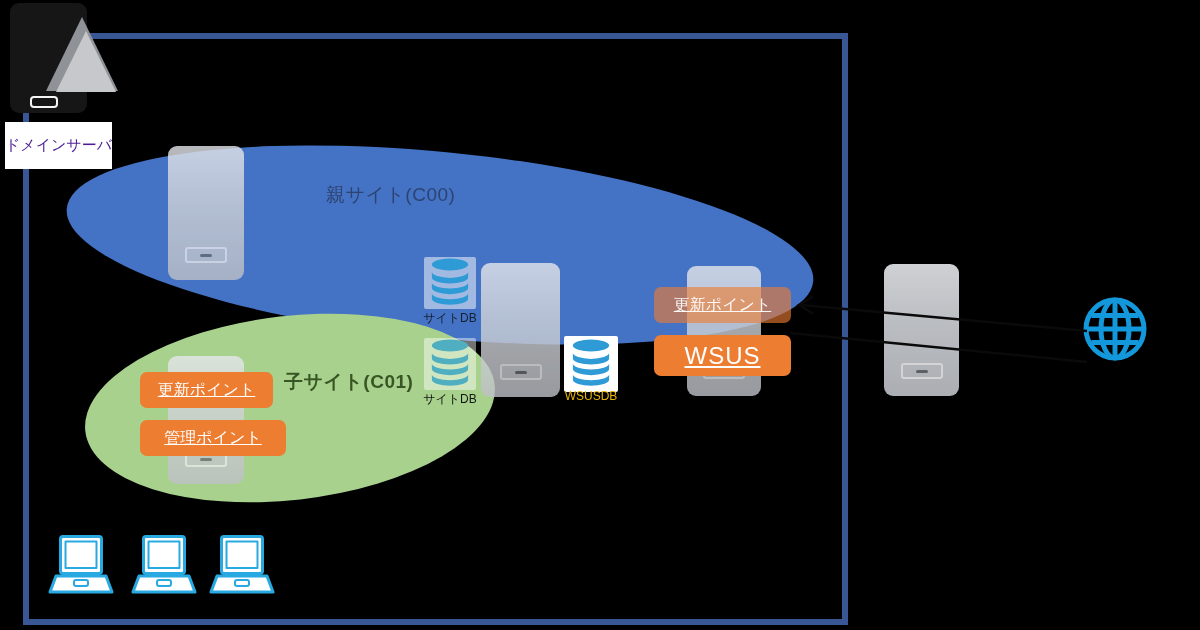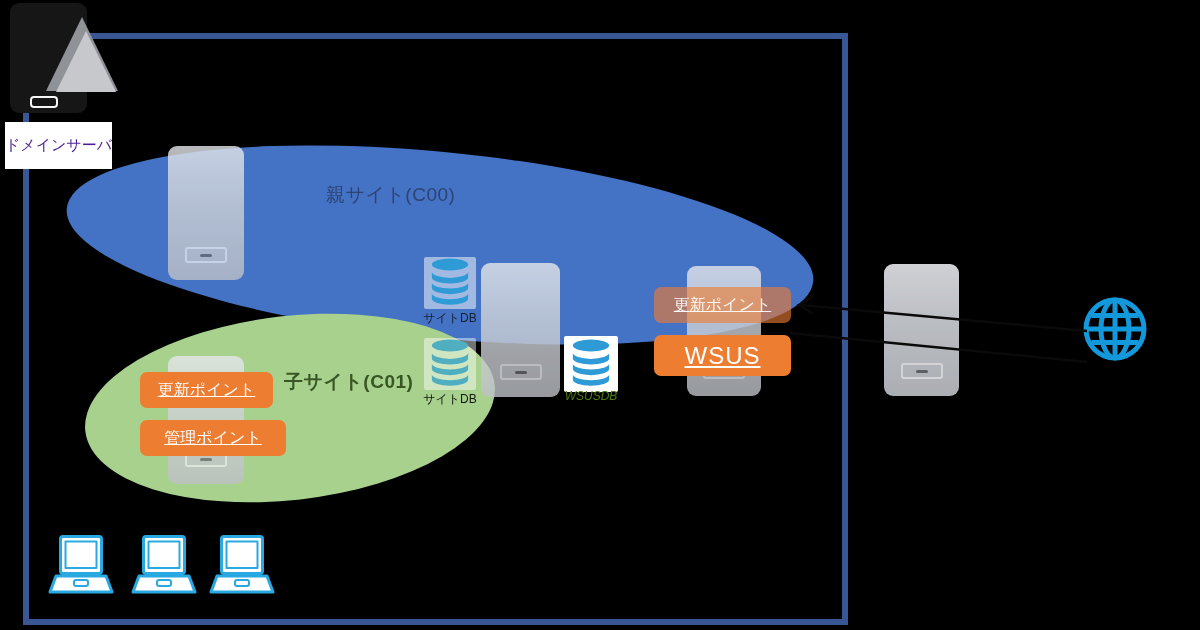--- a/index.html
+++ b/index.html
@@ -75,21 +75,21 @@
   .db .box{width:52px;height:52px;border-radius:2px;display:flex;align-items:center;justify-content:center;}
   .db.p{left:419px;top:257px;}
   .db.p .box{background:rgba(255,255,255,.5);}
   .db.c{left:419px;top:338px;}
   .db.c .box{background:rgba(255,255,255,.45);}
   .db.w{left:560px;top:336px;}
   .db.w .box{width:54px;height:56px;background:#ffffff;}
   .db-label{font-size:12px;margin-top:1px;white-space:nowrap;}
   .db.p .db-label{color:#15202e;}
   .db.c .db-label{color:#101510;}
-  .db.w .db-label{color:#4d7c0f;margin-top:-3px;font-style:italic;}
+  .db.w .db-label{color:#eab308;margin-top:-3px;}
 
   
   .pill{
     border-radius:7px;display:flex;align-items:center;justify-content:center;
     color:#fff;font-size:16px;z-index:5;white-space:nowrap;text-decoration:underline;
   }
   .pill.dist{left:140px;top:372px;width:133px;height:36px;background:var(--accent-orange,#ED7D31);}
   .pill.mgmt{left:140px;top:420px;width:146px;height:36px;background:var(--accent-orange,#ED7D31);}
   .pill.upd{left:654px;top:287px;width:137px;height:36px;background:rgba(237,125,49,.62);color:rgba(255,255,255,.93);}
   .pill.wsus{left:654px;top:335px;width:137px;height:41px;background:var(--accent-orange,#ED7D31);font-size:24px;letter-spacing:1px;}

